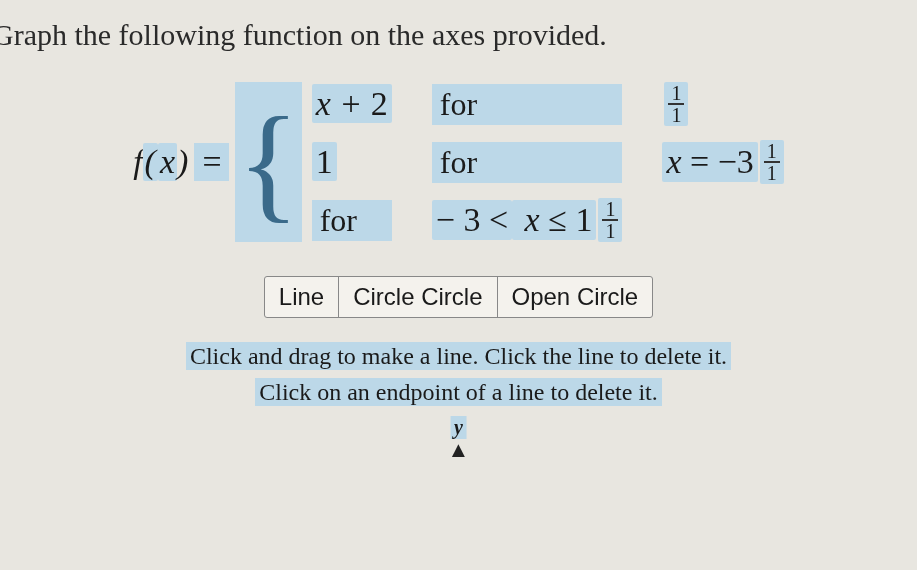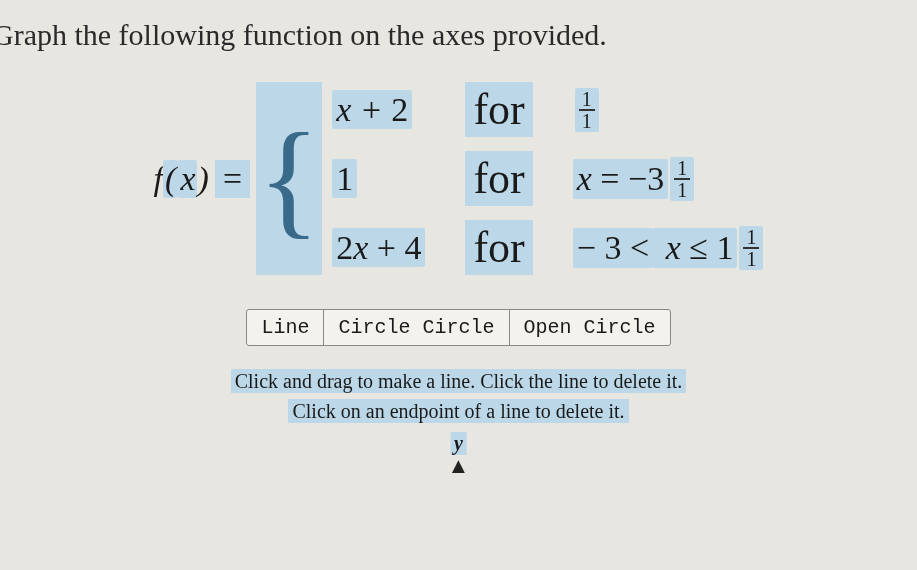--- a/index.html
+++ b/index.html
@@ -60,21 +60,21 @@
       column-gap: 40px;
       row-gap: 14px;
       align-items: center;
     }
     .piece {
       font-style: italic;
       font-size: 34px;
     }
     .for-col {
       font-style: normal;
-      font-size: 44px;
+      font-size: 32px;
       background: #bcd8e8;
       padding: 2px 8px;
     }
     .cond {
       font-style: italic;
       font-size: 34px;
       display: flex;
       align-items: center;
     }
     .piece .hl { padding: 1px 4px; }
@@ -99,30 +99,30 @@
     }
     .btn-group {
       display: flex;
       border: 1px solid #888;
       border-radius: 3px;
       overflow: hidden;
       background: #f4f2ed;
     }
     .btn {
       padding: 6px 14px;
-      font-size: 20px;
-      font-family: Liberation Mono, monospace;
+      font-size: 24px;
+      font-family: Liberation Sans, sans-serif;
       border-right: 1px solid #888;
       cursor: pointer;
     }
     .btn:last-child { border-right: none; text-align: right; }
     .instructions {
       text-align: center;
       margin-top: 20px;
-      font-size: 20px;
+      font-size: 24px;
       line-height: 1.5;
     }
     .instructions .line1 { background: #bcd8e8; padding: 1px 4px; }
     .instructions .line2 { background: #bcd8e8; padding: 1px 4px; }
     .axis-label {
       text-align: center;
       margin-top: 6px;
       font-style: italic;
       font-size: 20px;
       font-weight: bold;
@@ -177,23 +177,20 @@
       </span>
       <span class="for-col">for</span>
       <span class="cond">
         <span class="hl"><span class="var">x</span> <span style="font-style:normal">=</span> <span style="font-style:normal">−3</span></span>
         <span class="frac hl">
           <span class="num">1</span>
           <span class="den">1</span>
         </span>
       </span>
 
-      <span class="piece">
-        <span class="hl"><span style="font-style:normal">2</span><span class="var">x</span> <span style="font-style:normal">+</span> <span style="font-style:normal">4</span></span>
-      </span>
       <span class="for-col">for</span>
       <span class="cond">
         <span class="hl" style="font-style:normal">− 3 &lt;</span>
         <span class="hl">&nbsp;<span class="var">x</span> <span style="font-style:normal">≤</span> <span style="font-style:normal">1</span></span>
         <span class="frac hl">
           <span class="num">1</span>
           <span class="den">1</span>
         </span>
       </span>
 

